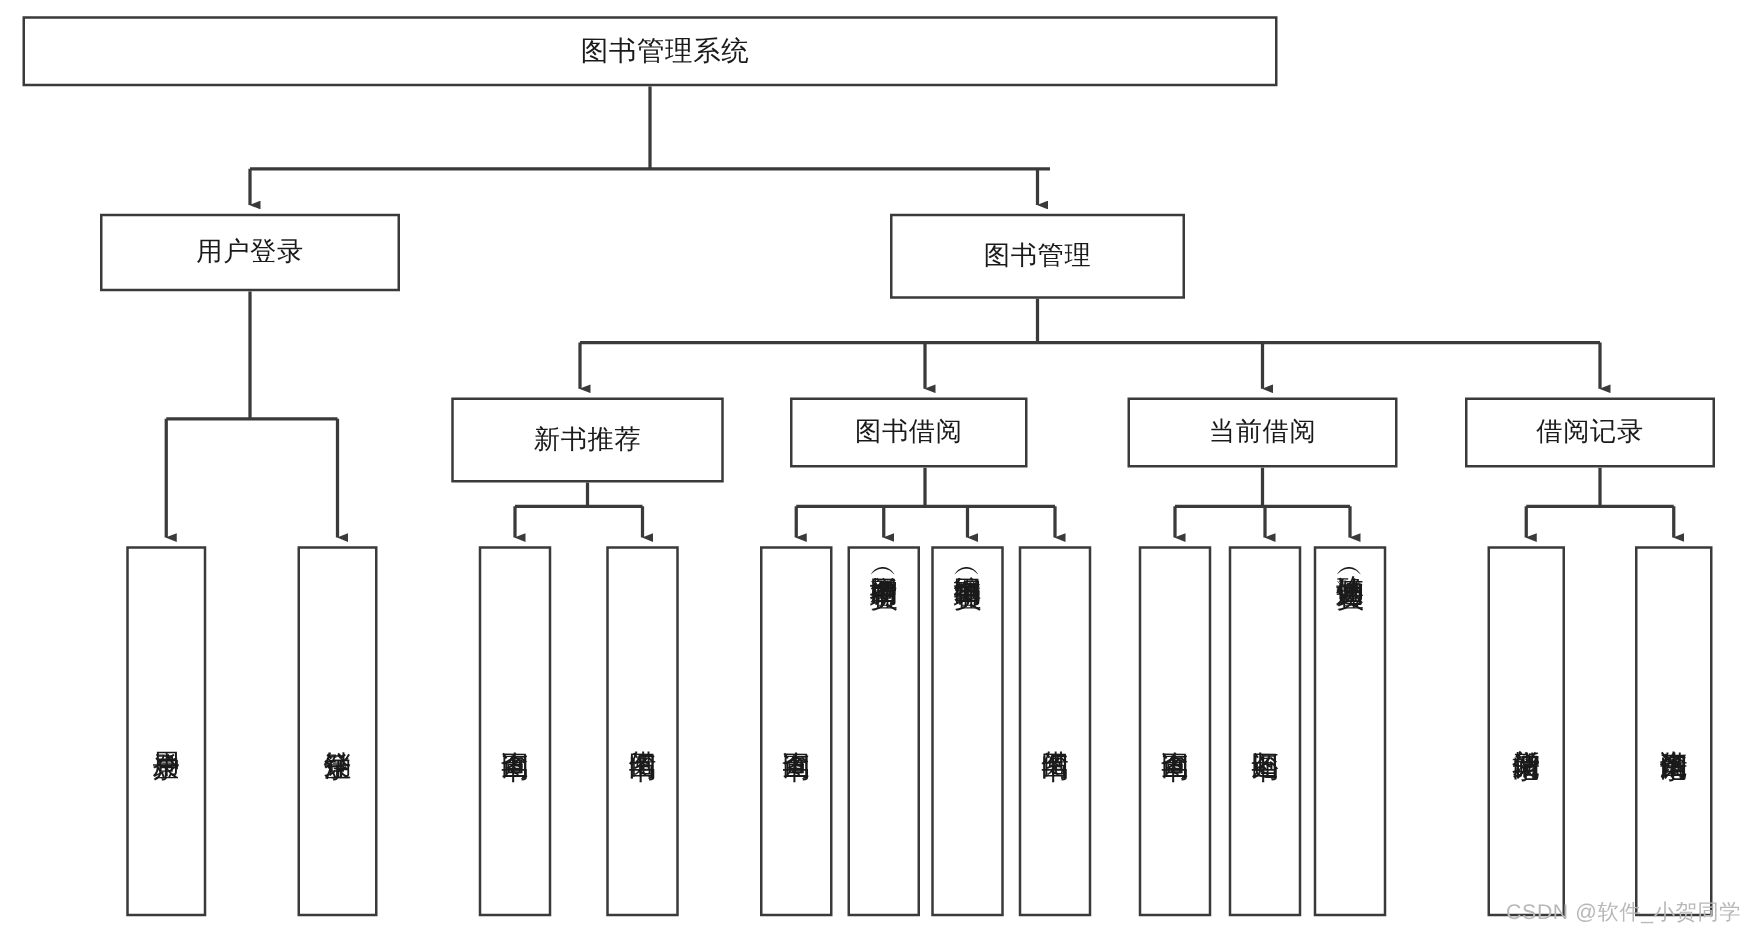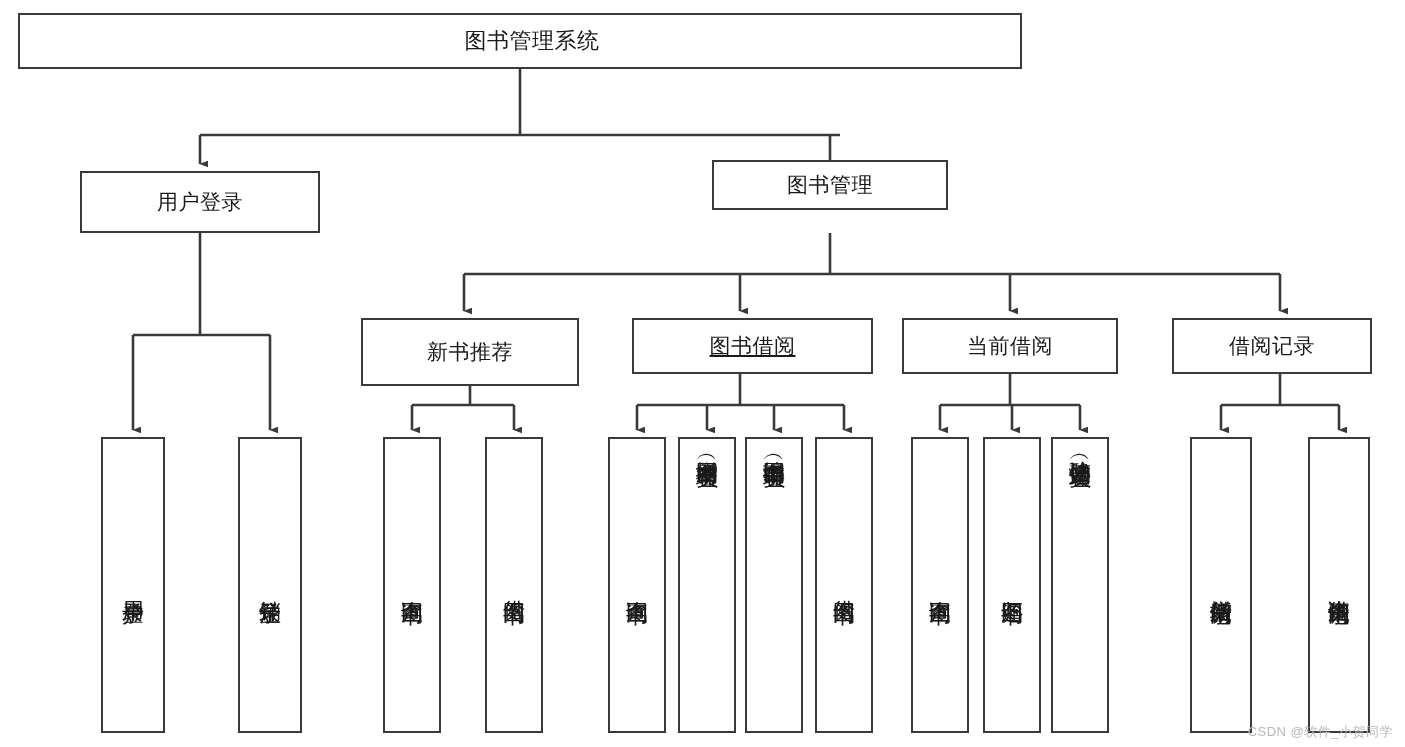--- a/index.html
+++ b/index.html
@@ -59,21 +59,21 @@
     display: block;
   }
   .node.vertical.centered {
     align-items: center;
     padding-top: 0;
   }
   #watermark {
     position: absolute;
     right: 12px;
     bottom: 6px;
-    font-size: 13px;
+    font-size: 17px;
     color: #b8b8b8;
     white-space: nowrap;
     letter-spacing: 0.5px;
   }
 </style>
 </head>
 <body>
 
 <div id="diagram-root">
 
@@ -127,28 +127,28 @@
     </g>
   </svg>
 
   <div class="node horizontal root" style="left: 18px; top: 13px; width: 1004px; height: 56px; padding-left: 24px;">
     <span>图书管理系统</span>
   </div>
 
   <div class="node horizontal" style="left: 80px; top: 171px; width: 240px; height: 62px;">
     <span>用户登录</span>
   </div>
-  <div class="node horizontal" style="left: 712px; top: 160px; width: 236px; height: 50px;">
+  <div class="node horizontal" style="left: 712px; top: 171px; width: 236px; height: 68px;">
     <span>图书管理</span>
   </div>
 
   <div class="node horizontal" style="left: 361px; top: 318px; width: 218px; height: 68px;">
     <span>新书推荐</span>
   </div>
-  <div class="node horizontal" style="left: 632px; top: 318px; width: 241px; height: 56px; text-decoration: underline;">
+  <div class="node horizontal" style="left: 632px; top: 318px; width: 190px; height: 56px;">
     <span>图书借阅</span>
   </div>
   <div class="node horizontal" style="left: 902px; top: 318px; width: 216px; height: 56px; justify-content: center;">
     <span>当前借阅</span>
   </div>
   <div class="node horizontal" style="left: 1172px; top: 318px; width: 200px; height: 56px;">
     <span>借阅记录</span>
   </div>
 
   <div id="leaves-container">

